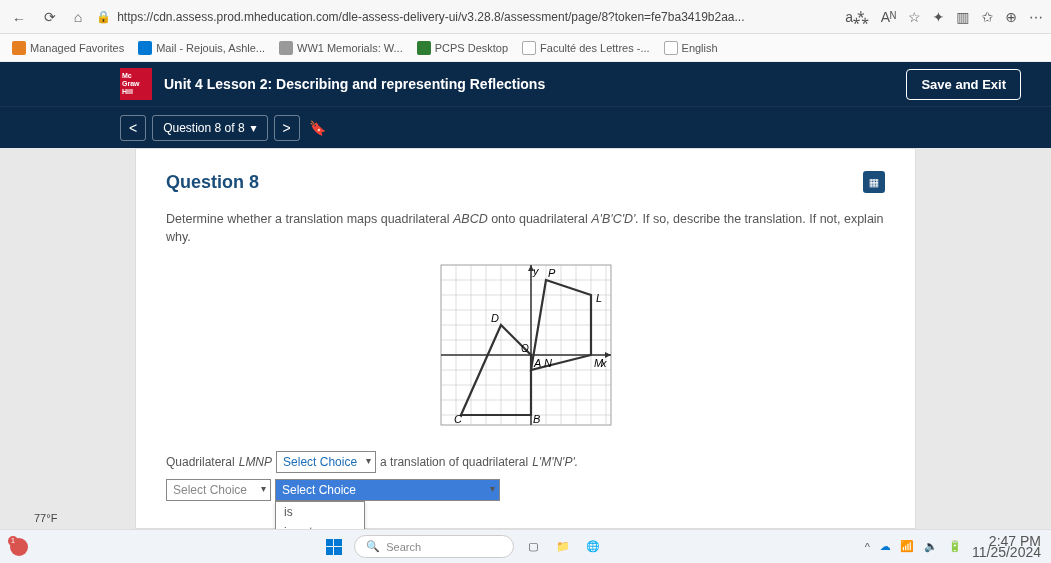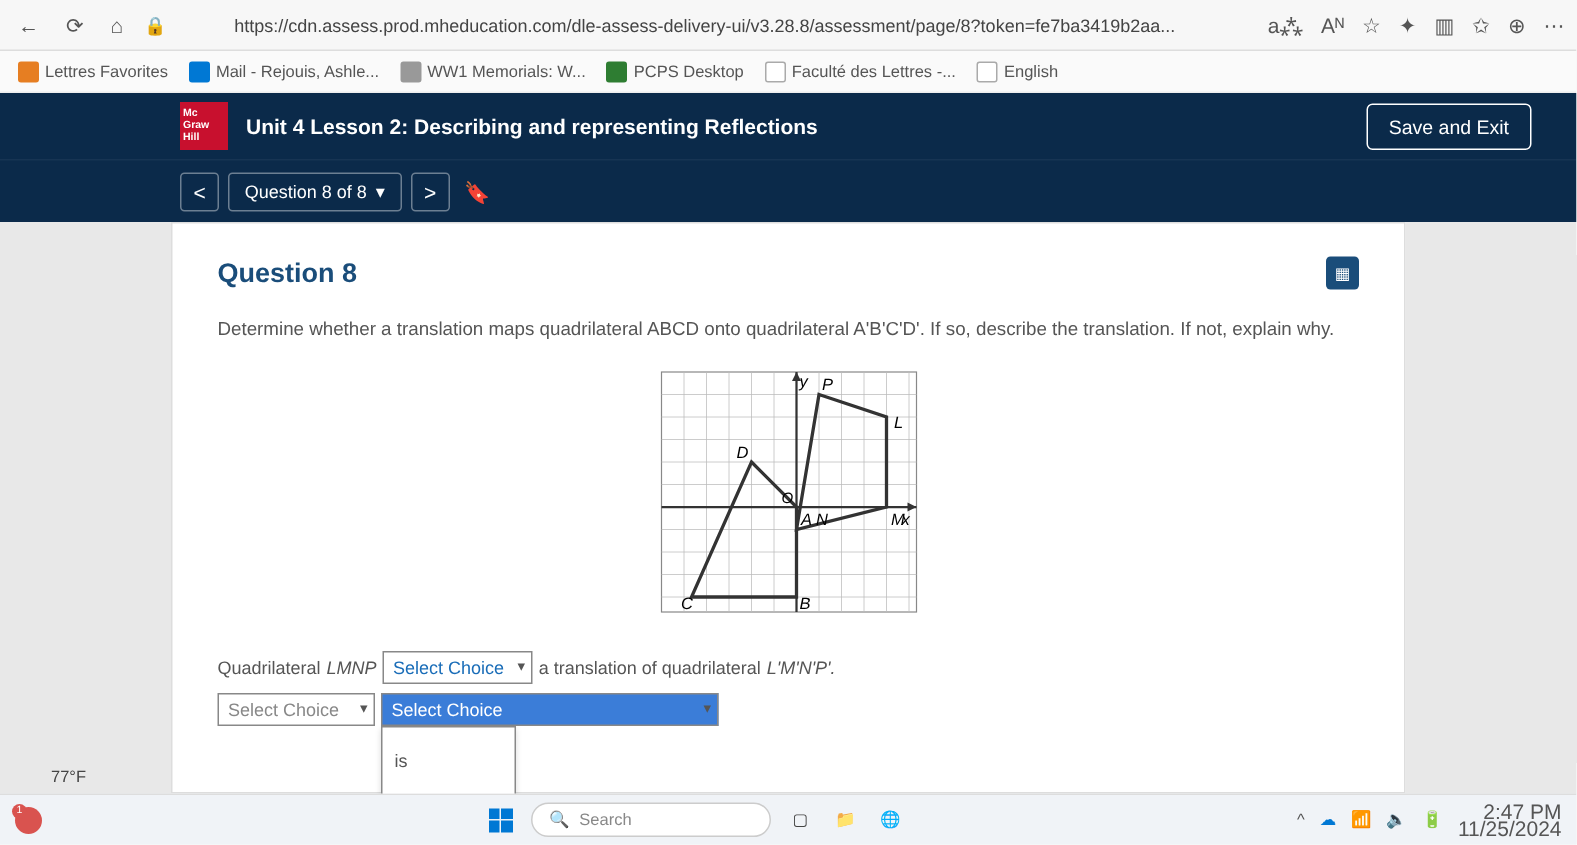--- a/index.html
+++ b/index.html
@@ -2,68 +2,68 @@
 <html><head>
   <meta charset="utf-8">
   <style>
     * { margin: 0; padding: 0; box-sizing: border-box; }
     body { font-family: "Segoe UI", Arial, sans-serif; font-size: 12px; background: #f0f0f0; width: 1051px; height: 563px; overflow: hidden; position: relative; }
     
     
     .browser-bar { display: flex; align-items: center; height: 34px; padding: 0 8px; background: #f7f7f7; border-bottom: 1px solid #ddd; gap: 10px; }
     .browser-bar .nav-icon { color: #555; font-size: 14px; padding: 2px 4px; cursor: pointer; }
     .addr { flex: 1; display: flex; align-items: center; gap: 6px; font-size: 12px; color: #555; }
-    .addr .url { flex: 1; white-space: nowrap; overflow: hidden; text-overflow: ellipsis; color: #444; margin-left: 39px; }
+    .addr .url { flex: 1; white-space: nowrap; overflow: hidden; text-overflow: ellipsis; color: #444; }
     .right-icons { display: flex; gap: 12px; color: #555; align-items: center; }
     .right-icons span { font-size: 14px; }
     
     .bookmarks { display: flex; align-items: center; gap: 14px; height: 28px; padding: 0 12px; font-size: 11px; color: #555; background: #fafafa; border-bottom: 1px solid #eee; }
     .bookmarks .bm { display: flex; align-items: center; gap: 4px; cursor: pointer; white-space: nowrap; }
     .bm-icon { width: 14px; height: 14px; display: inline-block; background: #ccc; border-radius: 2px; }
     .bm-icon.orange { background: #e67e22; }
     .bm-icon.blue { background: #0078d4; }
     .bm-icon.gray { background: #999; }
     .bm-icon.green { background: #2e7d32; }
     .bm-icon.page { background: #fff; border: 1px solid #aaa; }
     
     
     .mh-header { background: #0b2a4a; color: #fff; height: 44px; display: flex; align-items: center; padding: 0 30px 0 120px; justify-content: space-between; }
     .mh-left { display: flex; align-items: center; gap: 12px; }
     .mh-logo { width: 32px; height: 32px; background: #c8102e; color: #fff; font-size: 7px; line-height: 8px; font-weight: bold; display: flex; flex-direction: column; justify-content: center; padding: 2px; }
     .mh-title { font-size: 14px; font-weight: 600; }
-    .save-exit { border: 1px solid #fff; background: transparent; color: #fff; padding: 7px 14px; font-size: 13px; border-radius: 4px; cursor: pointer; }
+    .save-exit { border: 1px solid #fff; background: transparent; color: #fff; padding: 7px 14px; font-size: 13px; border-radius: 4px; cursor: pointer; font-weight: bold; }
     
     
     .q-nav { background: #0b2a4a; height: 42px; display: flex; align-items: center; gap: 6px; padding: 0 120px; border-top: 1px solid rgba(255,255,255,0.05); }
     .q-nav .nav-btn { color: #fff; font-size: 14px; padding: 4px 8px; border: 1px solid rgba(255,255,255,0.4); border-radius: 3px; cursor: pointer; background: transparent; }
     .q-nav .q-select { color: #fff; border: 1px solid rgba(255,255,255,0.4); padding: 5px 10px; font-size: 12px; border-radius: 3px; display: flex; align-items: center; gap: 6px; cursor: pointer; }
     .q-nav .bookmark-q { color: #fff; font-size: 14px; padding: 4px; cursor: pointer; }
     
     
-    .content-wrap { background: #e8e8e8; padding: 0 4px; height: calc(100% - 34px - 28px - 44px - 42px - 34px); overflow: hidden; }
+    .content-wrap { background: #e8e8e8; padding: 0 25px; height: calc(100% - 34px - 28px - 44px - 42px - 34px); overflow: hidden; }
     .content { background: #fff; margin: 0 110px; height: 100%; padding: 22px 30px; border: 1px solid #ddd; position: relative; }
     .q-header { display: flex; justify-content: space-between; align-items: center; margin-bottom: 18px; }
     .q-title { color: #1a4d7a; font-size: 18px; font-weight: 600; }
     .calc-icon { width: 22px; height: 22px; background: #1a4d7a; border-radius: 3px; display: flex; align-items: center; justify-content: center; color: #fff; font-size: 11px; cursor: pointer; }
     .q-text { color: #555; font-size: 12.5px; margin-bottom: 14px; line-height: 1.4; }
-    .q-text .ital { }
+    .q-text .ital { font-style: italic; }
     
     .figure { text-align: center; margin-bottom: 18px; }
     .figure svg { display: inline-block; }
     
     .answer { color: #555; font-size: 12px; }
     .answer .row { display: flex; align-items: center; gap: 4px; margin-bottom: 6px; position: relative; }
     .select-box { border: 1px solid #888; padding: 3px 18px 3px 6px; color: #1a6db8; font-size: 12px; position: relative; cursor: pointer; min-width: 90px; background: #fff; }
     .select-box.placeholder { color: #888; }
     .select-box::after { content: "▾"; position: absolute; right: 4px; color: #555; font-size: 10px; }
     .select-box.wide { min-width: 225px; }
     .select-box.open { background: #3b7dd8; color: #fff; }
     
     .dropdown-menu { position: absolute; top: 22px; left: 0; border: 1px solid #888; background: #fff; min-width: 90px; z-index: 10; box-shadow: 0 2px 4px rgba(0,0,0,0.15); }
-    .dropdown-menu div { padding: 3px 8px; font-size: 12px; color: #555; cursor: pointer; margin-top: 12px; }
+    .dropdown-menu div { padding: 3px 8px; font-size: 12px; color: #555; cursor: pointer; }
     
     
     .taskbar { position: absolute; bottom: 0; left: 0; right: 0; height: 34px; background: #f0f3f7; border-top: 1px solid #ddd; display: flex; align-items: center; padding: 0 10px; gap: 10px; font-size: 11px; color: #444; }
     .weather { display: flex; align-items: center; gap: 6px; }
     .weather .sun { width: 18px; height: 18px; background: #d9534f; border-radius: 50%; position: relative; }
     .weather .sun .badge { position: absolute; top: -2px; left: -2px; width: 10px; height: 10px; background: #d9534f; border-radius: 50%; font-size: 7px; color: #fff; line-height: 10px; text-align: center; }
     .task-center { flex: 1; display: flex; justify-content: center; align-items: center; gap: 10px; }
     .search-box { display: flex; align-items: center; gap: 6px; border: 1px solid #ccc; border-radius: 16px; padding: 4px 12px; background: #fff; width: 160px; }
     .task-icon { width: 20px; height: 20px; display: flex; align-items: center; justify-content: center; cursor: pointer; }
     .win-logo { display: grid; grid-template-columns: 1fr 1fr; gap: 1px; width: 16px; height: 16px; }
@@ -90,21 +90,21 @@
     <span>▥</span>
     <span>✩</span>
     <span>⊕</span>
     <span>⋯</span>
   </div>
 </div>
 
 <div class="bookmarks">
   <div class="bm">
       <span class="bm-icon orange"></span>
-      <span>Lettres Favorites</span>
+      <span>Managed Favorites</span>
     </div>
   <div class="bm">
       <span class="bm-icon blue"></span>
       <span>Mail - Rejouis, Ashle...</span>
     </div>
   <div class="bm">
       <span class="bm-icon gray"></span>
       <span>WW1 Memorials: W...</span>
     </div>
   <div class="bm">

